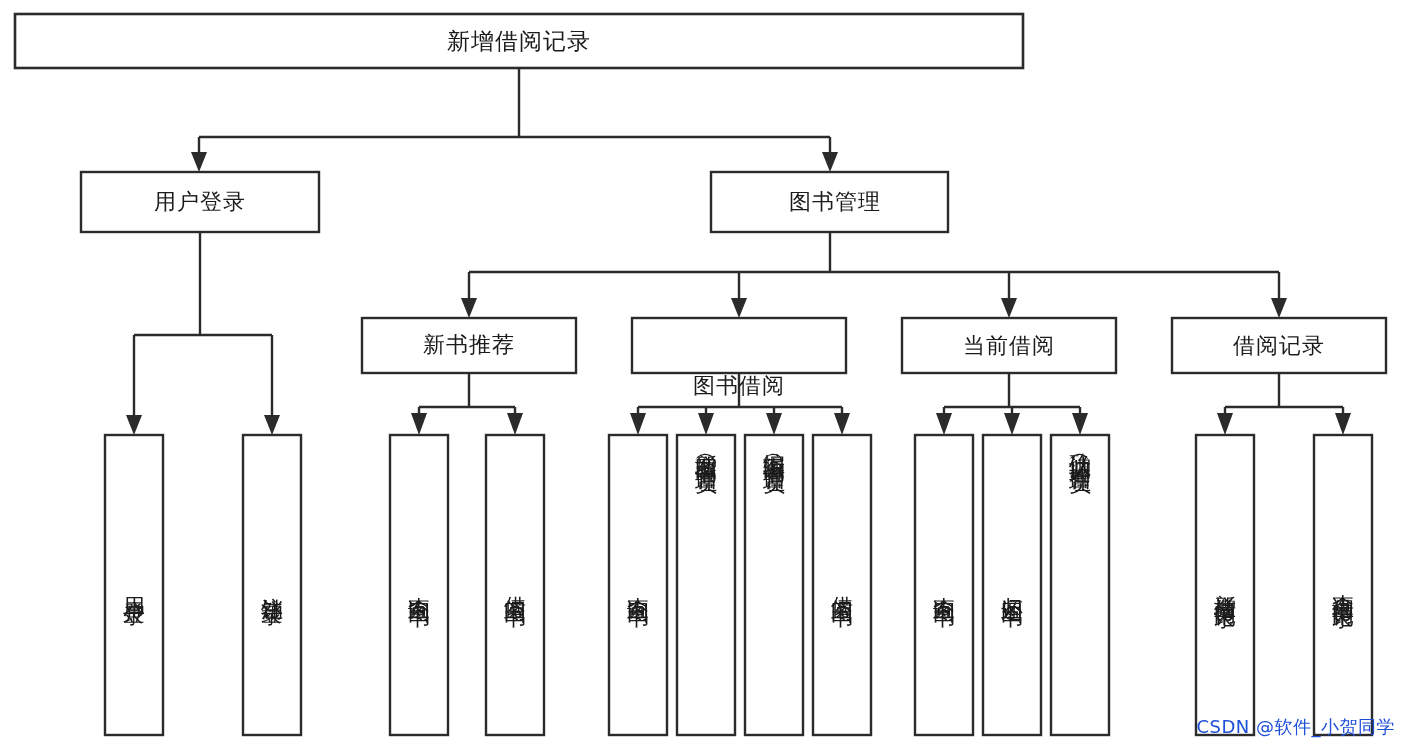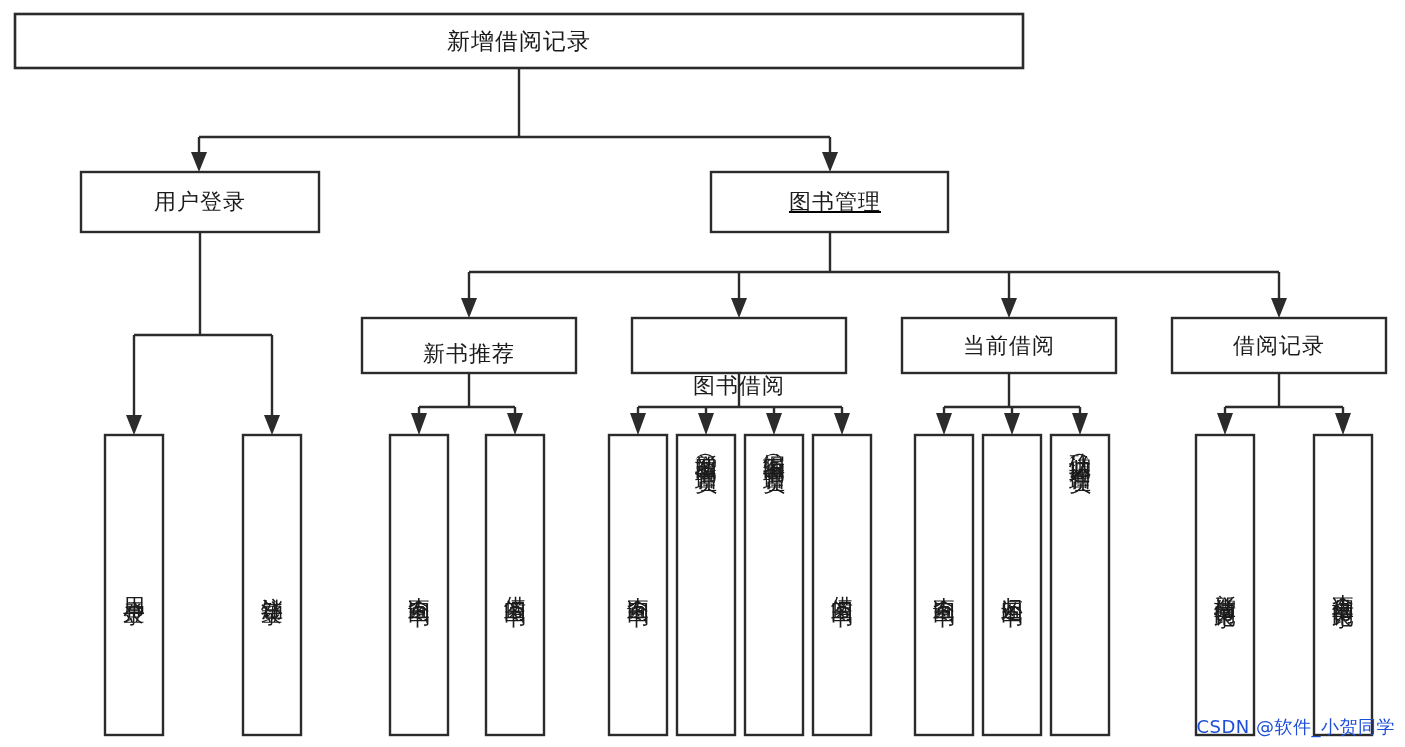--- a/index.html
+++ b/index.html
@@ -185,25 +185,25 @@
     <polygon class="arrow-head" points="1343,435 1335,413 1351,413"></polygon>
   </svg>
 
   <div class="hlabel-wrap" style="left:15px; top:14px; width:1008px; height:54px;">
     <span class="hlabel-text title">新增借阅记录</span>
   </div>
 
   <div class="hlabel-wrap" style="left:81px; top:172px; width:238px; height:60px;">
     <span class="hlabel-text">用户登录</span>
   </div>
-  <div class="hlabel-wrap" style="left:711px; top:172px; width:248px; height:60px;text-decoration:underline;">
+  <div class="hlabel-wrap" style="left:711px; top:172px; width:248px; height:60px;">
     <span class="hlabel-text">图书管理</span>
   </div>
 
-  <div class="hlabel-wrap" style="left:362px; top:318px; width:214px; height:71px;">
+  <div class="hlabel-wrap" style="left:362px; top:309px; width:214px; height:71px;">
     <span class="hlabel-text">新书推荐</span>
   </div>
   <div class="hlabel-wrap" style="left:632px; top:318px; width:214px; height:55px;margin-top:40px;">
     <span class="hlabel-text">图书借阅</span>
   </div>
   <div class="hlabel-wrap" style="left:902px; top:318px; width:214px; height:55px;">
     <span class="hlabel-text">当前借阅</span>
   </div>
   <div class="hlabel-wrap" style="left:1172px; top:318px; width:214px; height:55px;">
     <span class="hlabel-text">借阅记录</span>

